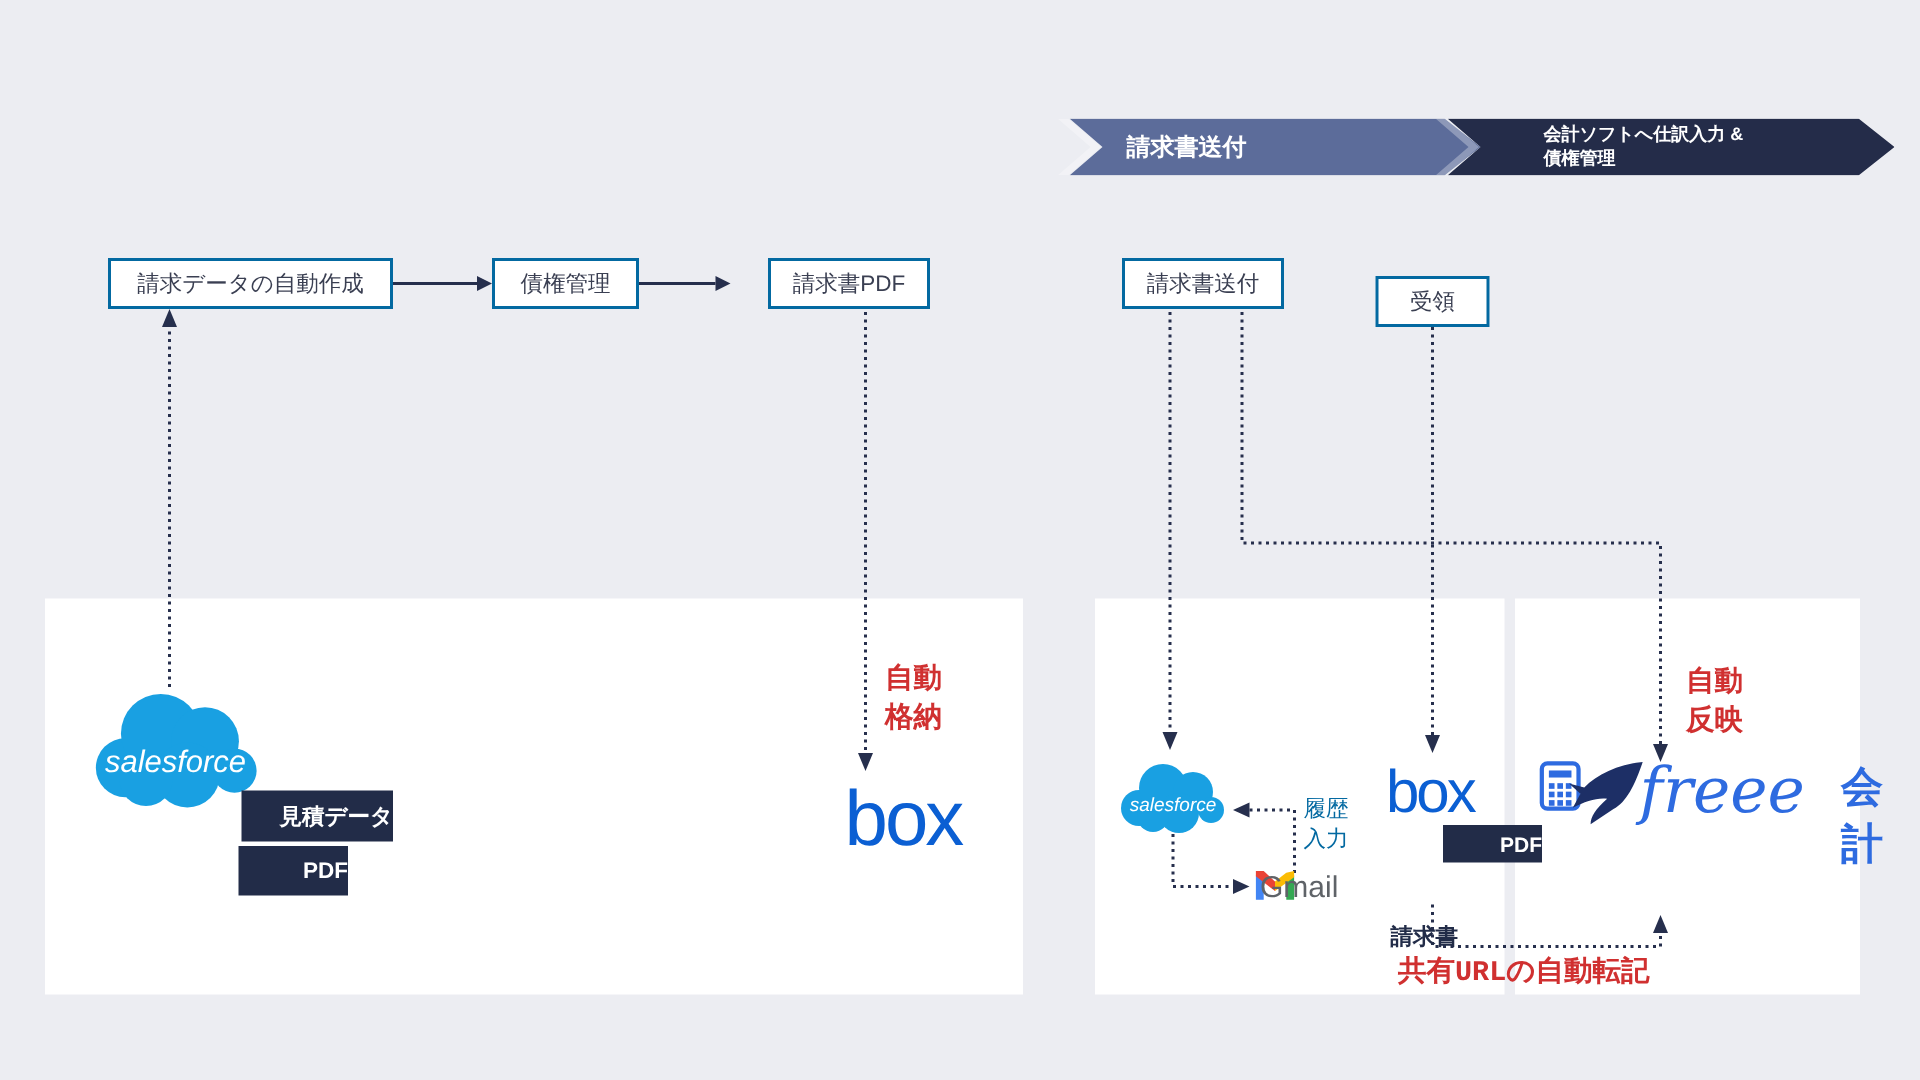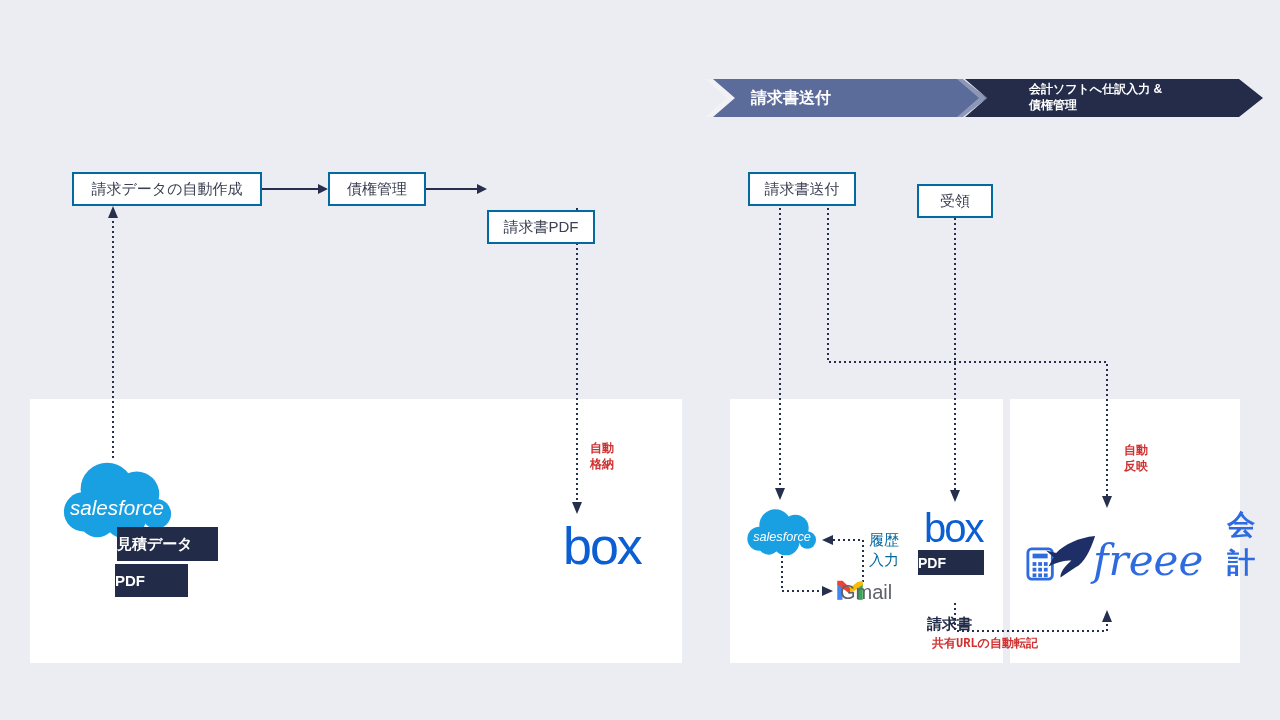--- a/index.html
+++ b/index.html
@@ -19,28 +19,28 @@
         clip-path:polygon(0 0,7px 0,29px 50%,7px 100%,0 100%,22px 50%);}
 
   
   .panel{position:absolute;top:399px;height:264px;background:#ffffff;}
 
   
   .flow-box{position:absolute;top:172px;height:34px;border:2px solid #0369a1;background:#fff;
             display:flex;align-items:center;justify-content:center;font-size:15px;color:#3a3f52;}
 
   
-  .red-note{position:absolute;color:#d03030;font-weight:bold;font-size:12px;line-height:1.35;white-space:pre-line;}
+  .red-note{position:absolute;color:#d03030;font-weight:bold;font-size:19px;line-height:1.35;white-space:pre-line;}
   .gray-note{position:absolute;color:#0369a1;font-size:15px;line-height:1.35;white-space:pre-line;}
-  .tag{position:absolute;background:#222c48;color:#fff;font-weight:bold;display:flex;align-items:center;justify-content:flex-start;}
+  .tag{position:absolute;background:#222c48;color:#fff;font-weight:bold;display:flex;align-items:center;justify-content:flex-end;margin-left:44px;}
   .box-logo{position:absolute;color:#0b5fd3;font-weight:400;letter-spacing:-2px;line-height:1;}
   .plain-bold{position:absolute;color:#222c48;font-weight:bold;font-size:15px;}
   .bullets{position:absolute;color:#3f4254;font-size:14px;line-height:1.55;}
   .gmail-word{position:absolute;color:#5f6368;font-size:20px;}
-  .freee-row{position:absolute;display:flex;align-items:flex-end;}
+  .freee-row{position:absolute;display:flex;align-items:flex-start;}
   .freee-word{color:#2e6be0;font-size:42px;font-style:italic;font-family:"DejaVu Serif","Liberation Serif",serif;line-height:1;margin-left:-4px;}
   .freee-suffix{color:#2e6be0;font-size:28px;font-weight:bold;margin-left:24px;}
   svg{display:block;}
 </style>
 </head>
 <body>
 
 <div id="stage">
 
   <div class="step step-2">
@@ -110,21 +110,21 @@
       </g>
     </g>
   </svg>
 
   <div class="flow-box" style="left:72px;width:190px;">
     <span>請求データの自動作成</span>
   </div>
   <div class="flow-box" style="left:328px;width:98px;">
     <span>債権管理</span>
   </div>
-  <div class="flow-box" style="left:487px;width:108px;margin-top:38px;">
+  <div class="flow-box" style="left:512px;width:108px;">
     <span>請求書PDF</span>
   </div>
   <div class="flow-box" style="left:748px;width:108px;">
     <span>請求書送付</span>
   </div>
   <div class="flow-box" style="left:917px;width:76px;margin-top:12px;">
     <span>受領</span>
   </div>
 
   <svg style="position:absolute;left:58px;top:452px;" width="118" height="95" viewBox="0 0 120 95">

